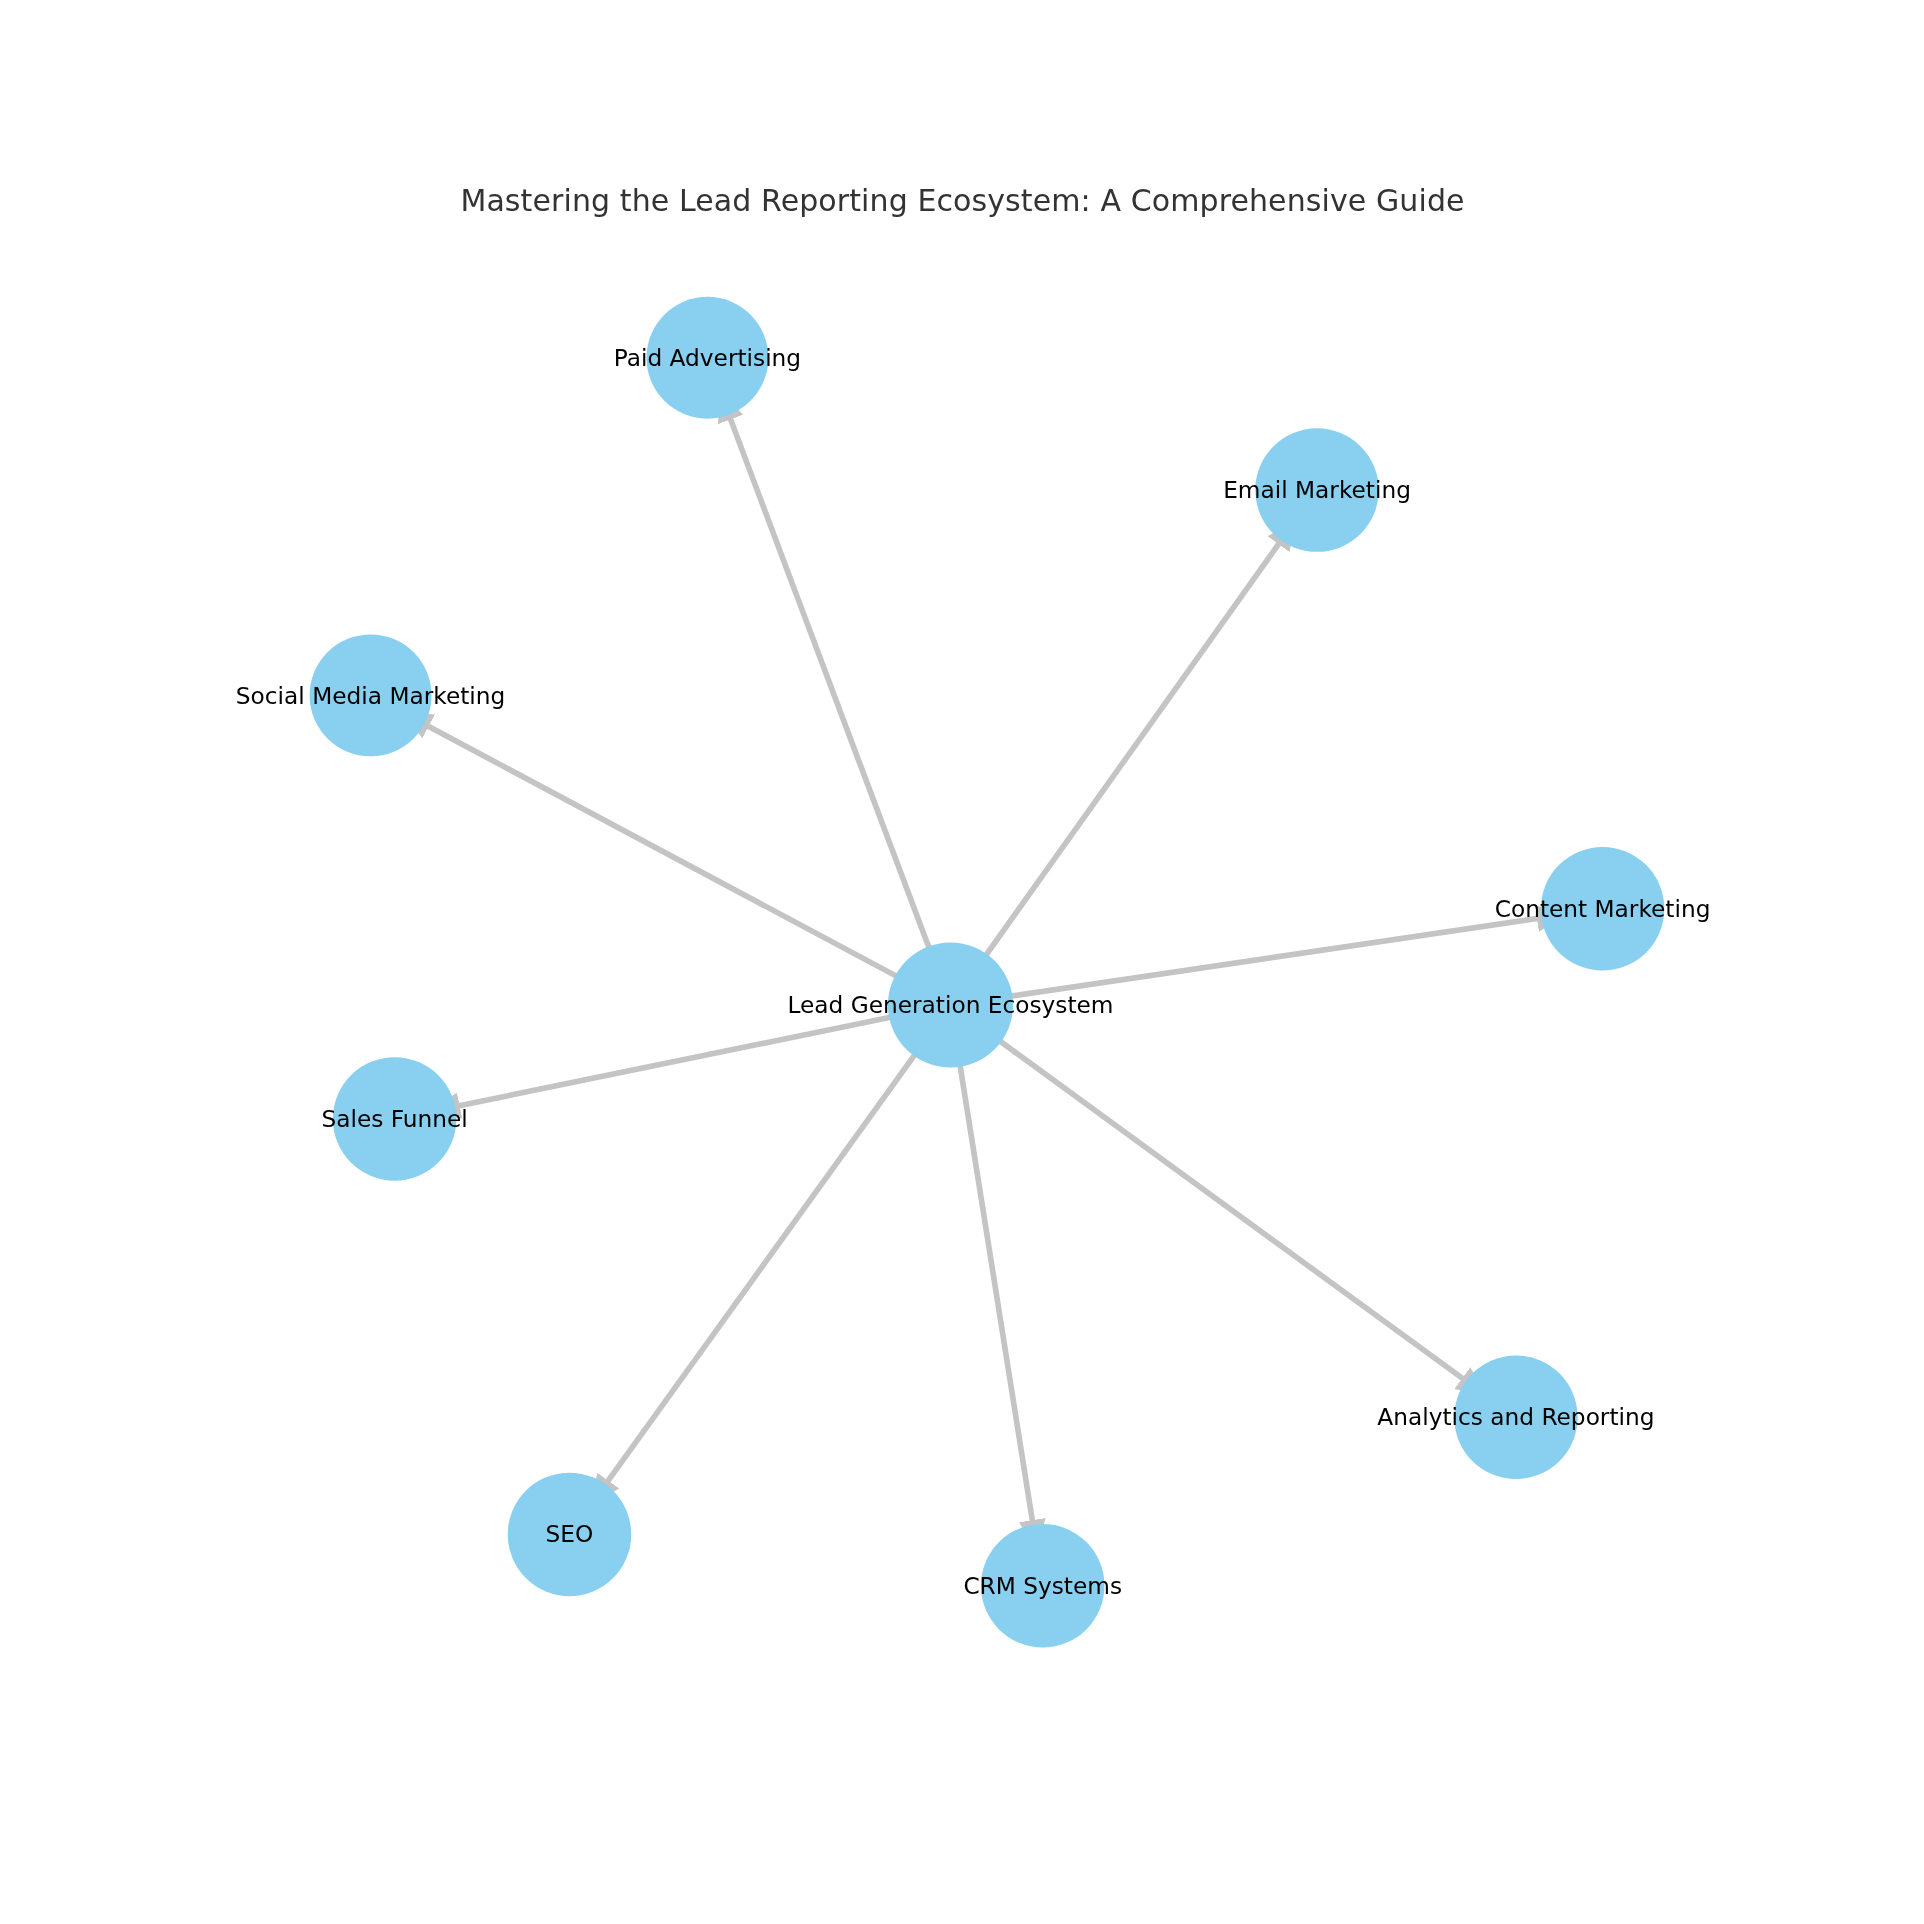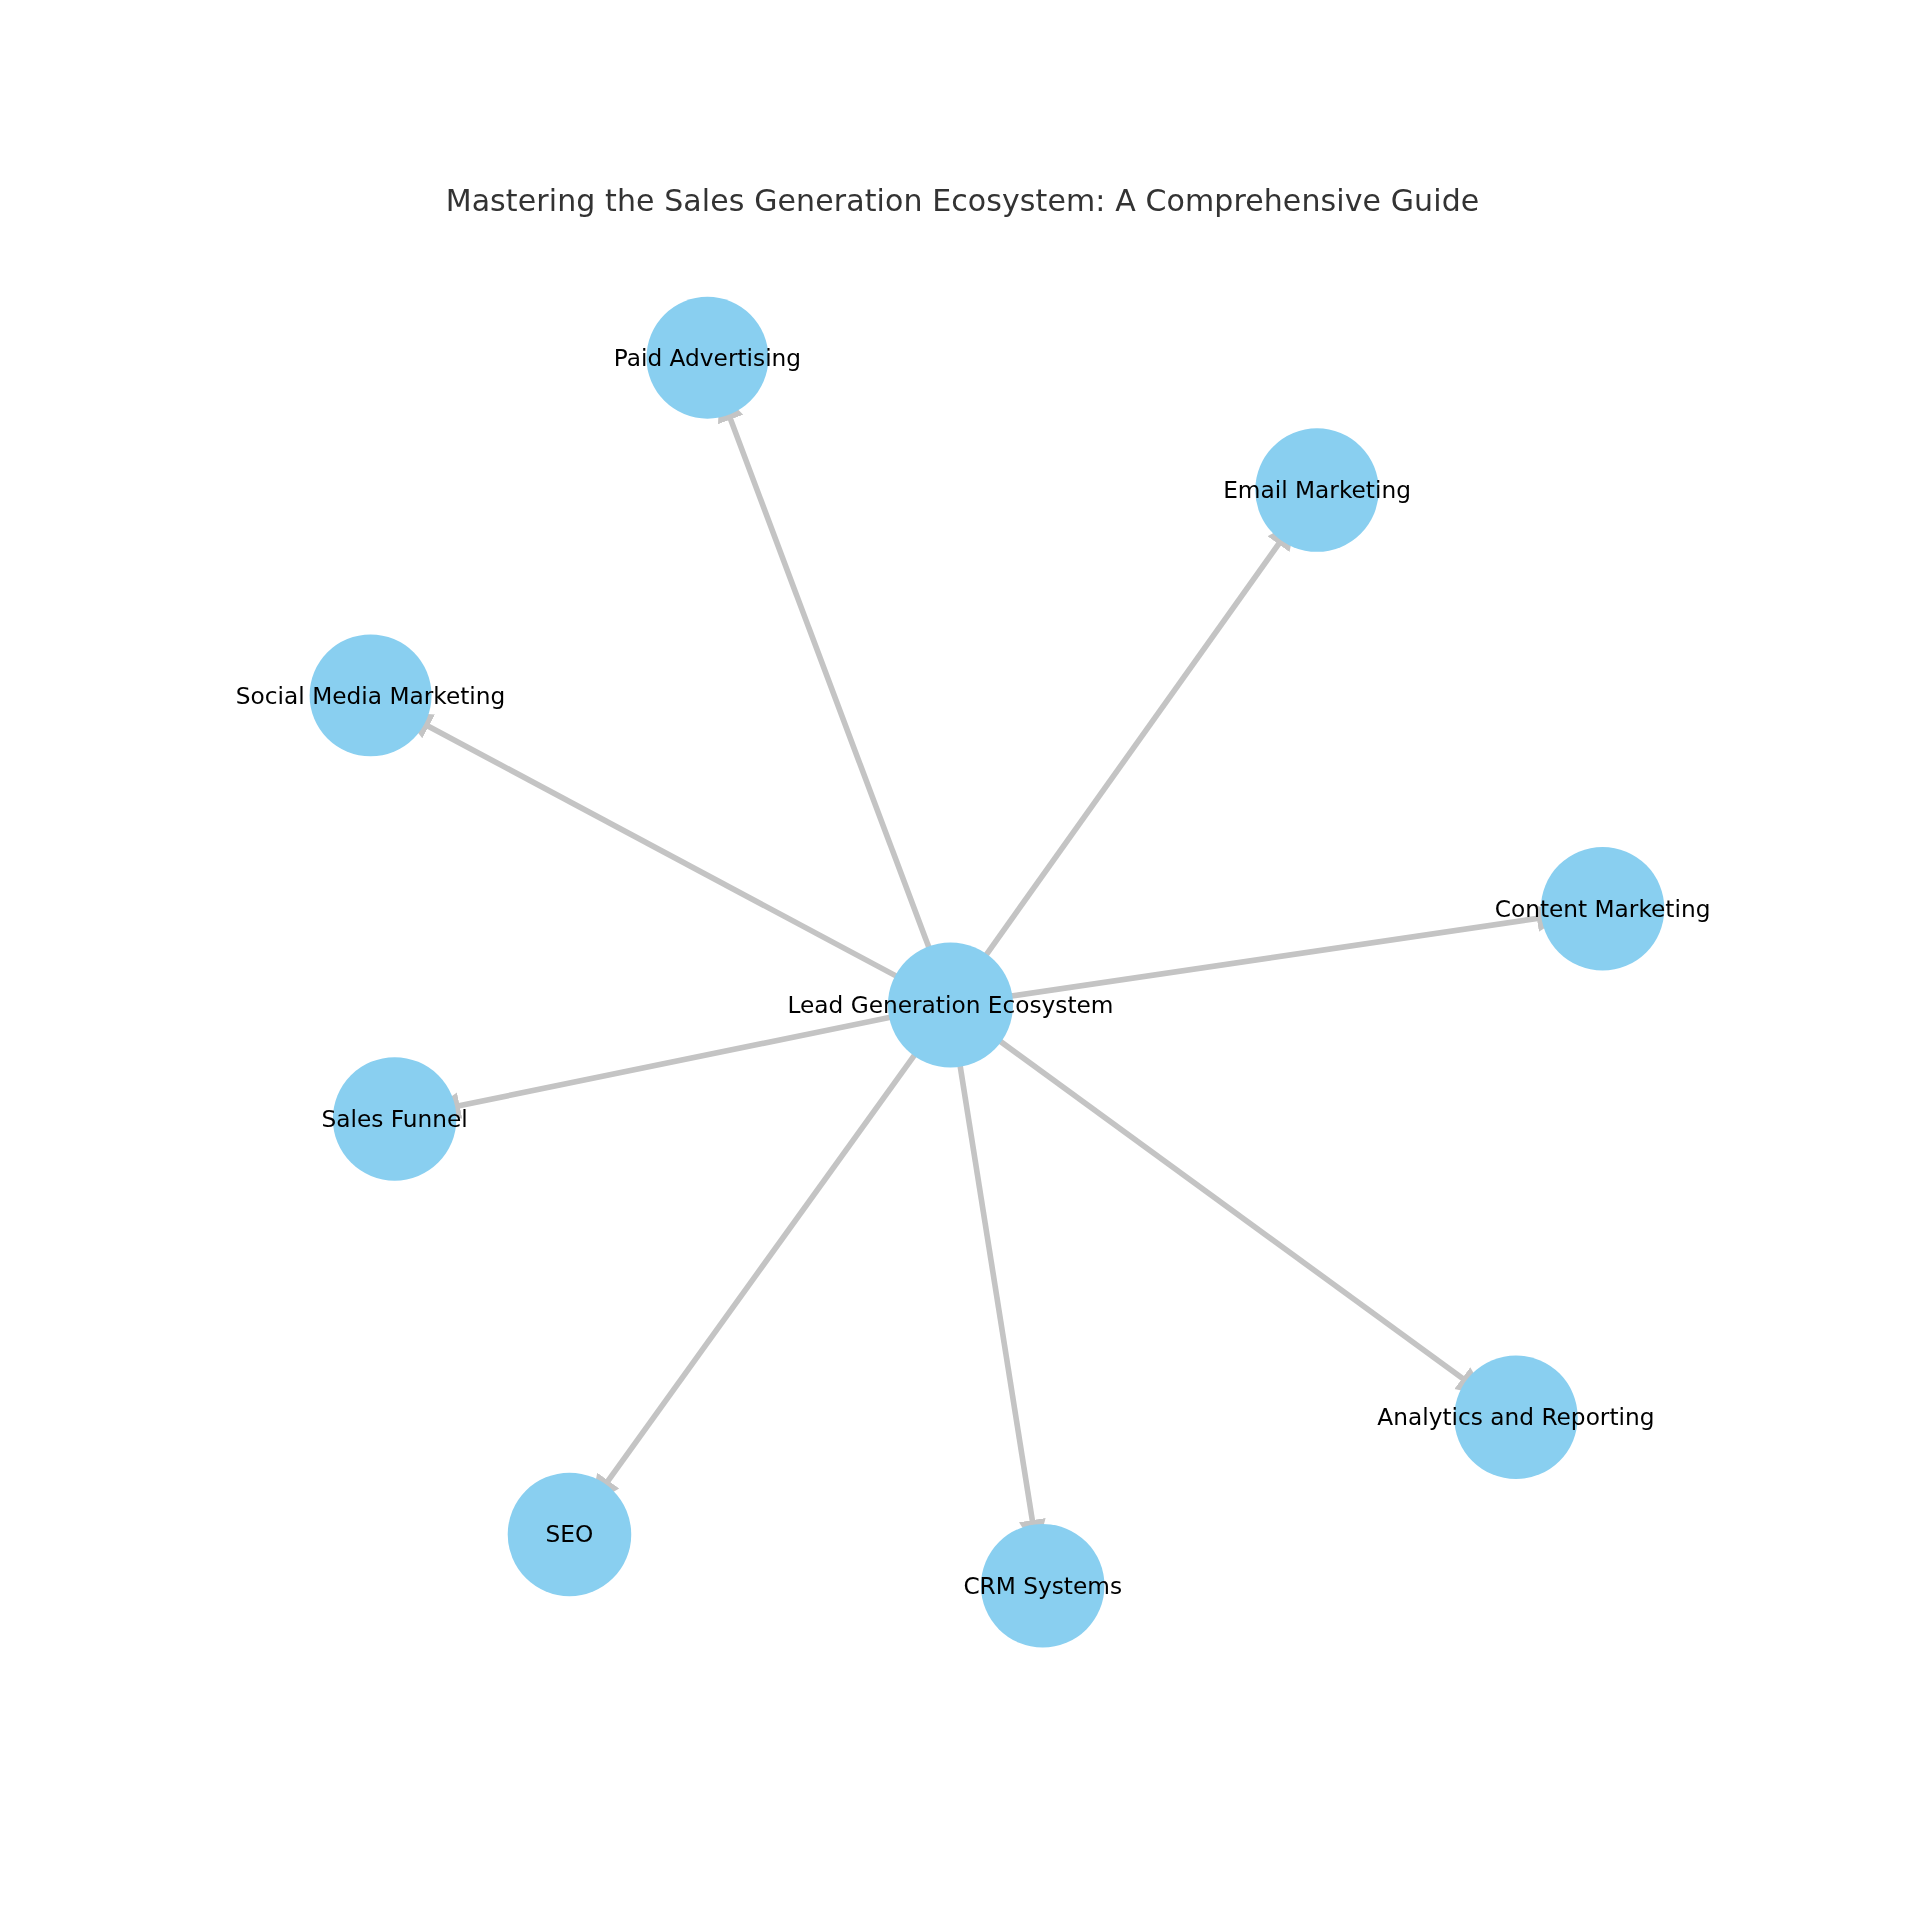--- a/index.html
+++ b/index.html
@@ -46,21 +46,21 @@
     dominant-baseline: middle;
     text-anchor: middle;
     pointer-events: none;
   }
 </style>
 </head>
 <body>
 
 <div id="canvas">
 
-  <div id="graph-title">Mastering the Sales Generation Ecosystem: A Comprehensive Guide</div>
+  <div id="graph-title">Mastering the Lead Reporting Ecosystem: A Comprehensive Guide</div>
 
   <svg id="graph-svg" viewBox="0 0 2400 2400">
     <defs>
       <marker id="arrowhead" markerWidth="6" markerHeight="6" refX="5" refY="3" orient="auto" markerUnits="strokeWidth">
         <path d="M0,0.6 L5.4,3 L0,5.4 Z" fill="#C4C4C4"></path>
       </marker>
     </defs>
     <g id="edge-layer">
         <line x1="1158.1309723815916" y1="1181.437936343051" x2="898.5629066114521" y2="490.1130879057487" stroke="#C4C4C4" stroke-width="7" stroke-linecap="butt" marker-end="url(#arrowhead)"></line>
         <line x1="1229.3288569289973" y1="1190.7262009881483" x2="1614.3147615150401" y2="649.8926107381711" stroke="#C4C4C4" stroke-width="7" stroke-linecap="butt" marker-end="url(#arrowhead)"></line>

